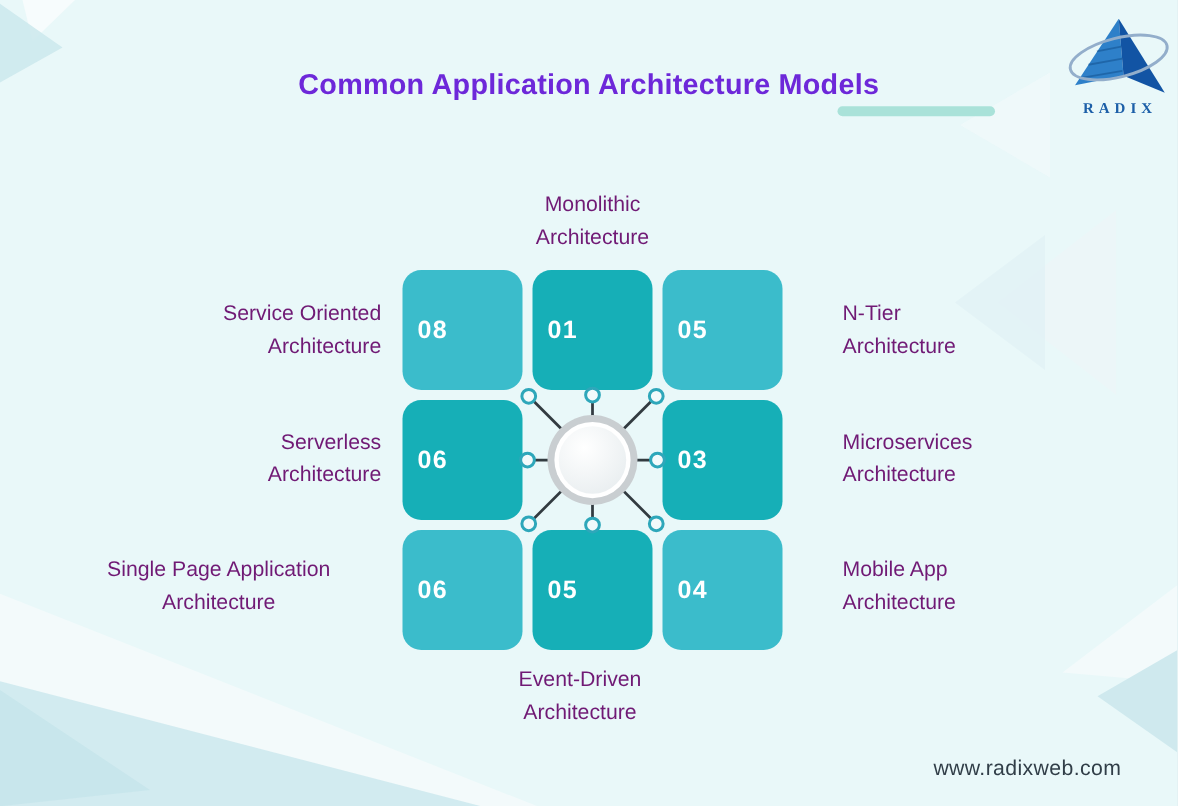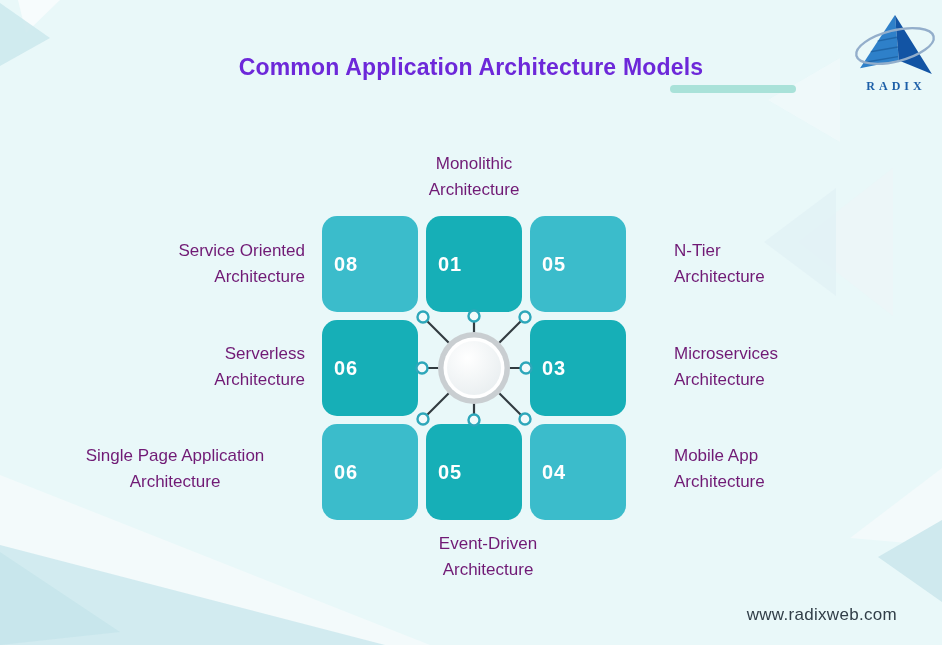--- a/index.html
+++ b/index.html
@@ -29,21 +29,21 @@
     color:#ffffff;font-weight:bold;font-size:20px;letter-spacing:1px;padding-left:12px;}
   .tile[data-shade="light"]{background:var(--tile-light,#3BBCCB);}
   .tile[data-shade="dark"]{background:var(--tile-dark,#16AFB7);}
   .hub-cell{}
 
   .connectors{position:absolute;left:322px;top:216px;width:304px;height:304px;z-index:3;pointer-events:none;}
 
   
   .lbl{position:absolute;z-index:2;font-size:17px;line-height:26px;font-weight:500;color:#701a75;}
   .lbl-top{left:322px;top:151px;width:304px;text-align:center;}
-  .lbl-bottom{left:336px;top:531px;width:304px;text-align:center;}
+  .lbl-bottom{left:312px;top:531px;width:304px;text-align:center;}
   .lbl-left{right:637px;text-align:right;width:260px;}
   .lbl-left-1{top:238px;} .lbl-left-2{top:341px;} .lbl-left-3{top:443px;text-align:center;}
   .lbl-right{left:674px;text-align:left;width:260px;}
   .lbl-right-1{top:238px;} .lbl-right-2{top:341px;} .lbl-right-3{top:443px;}
 
   .footer-site{position:absolute;right:45px;top:605px;z-index:2;font-size:17px;
     letter-spacing:.3px;color:#313E48;}
 </style>
 </head>
 <body>

